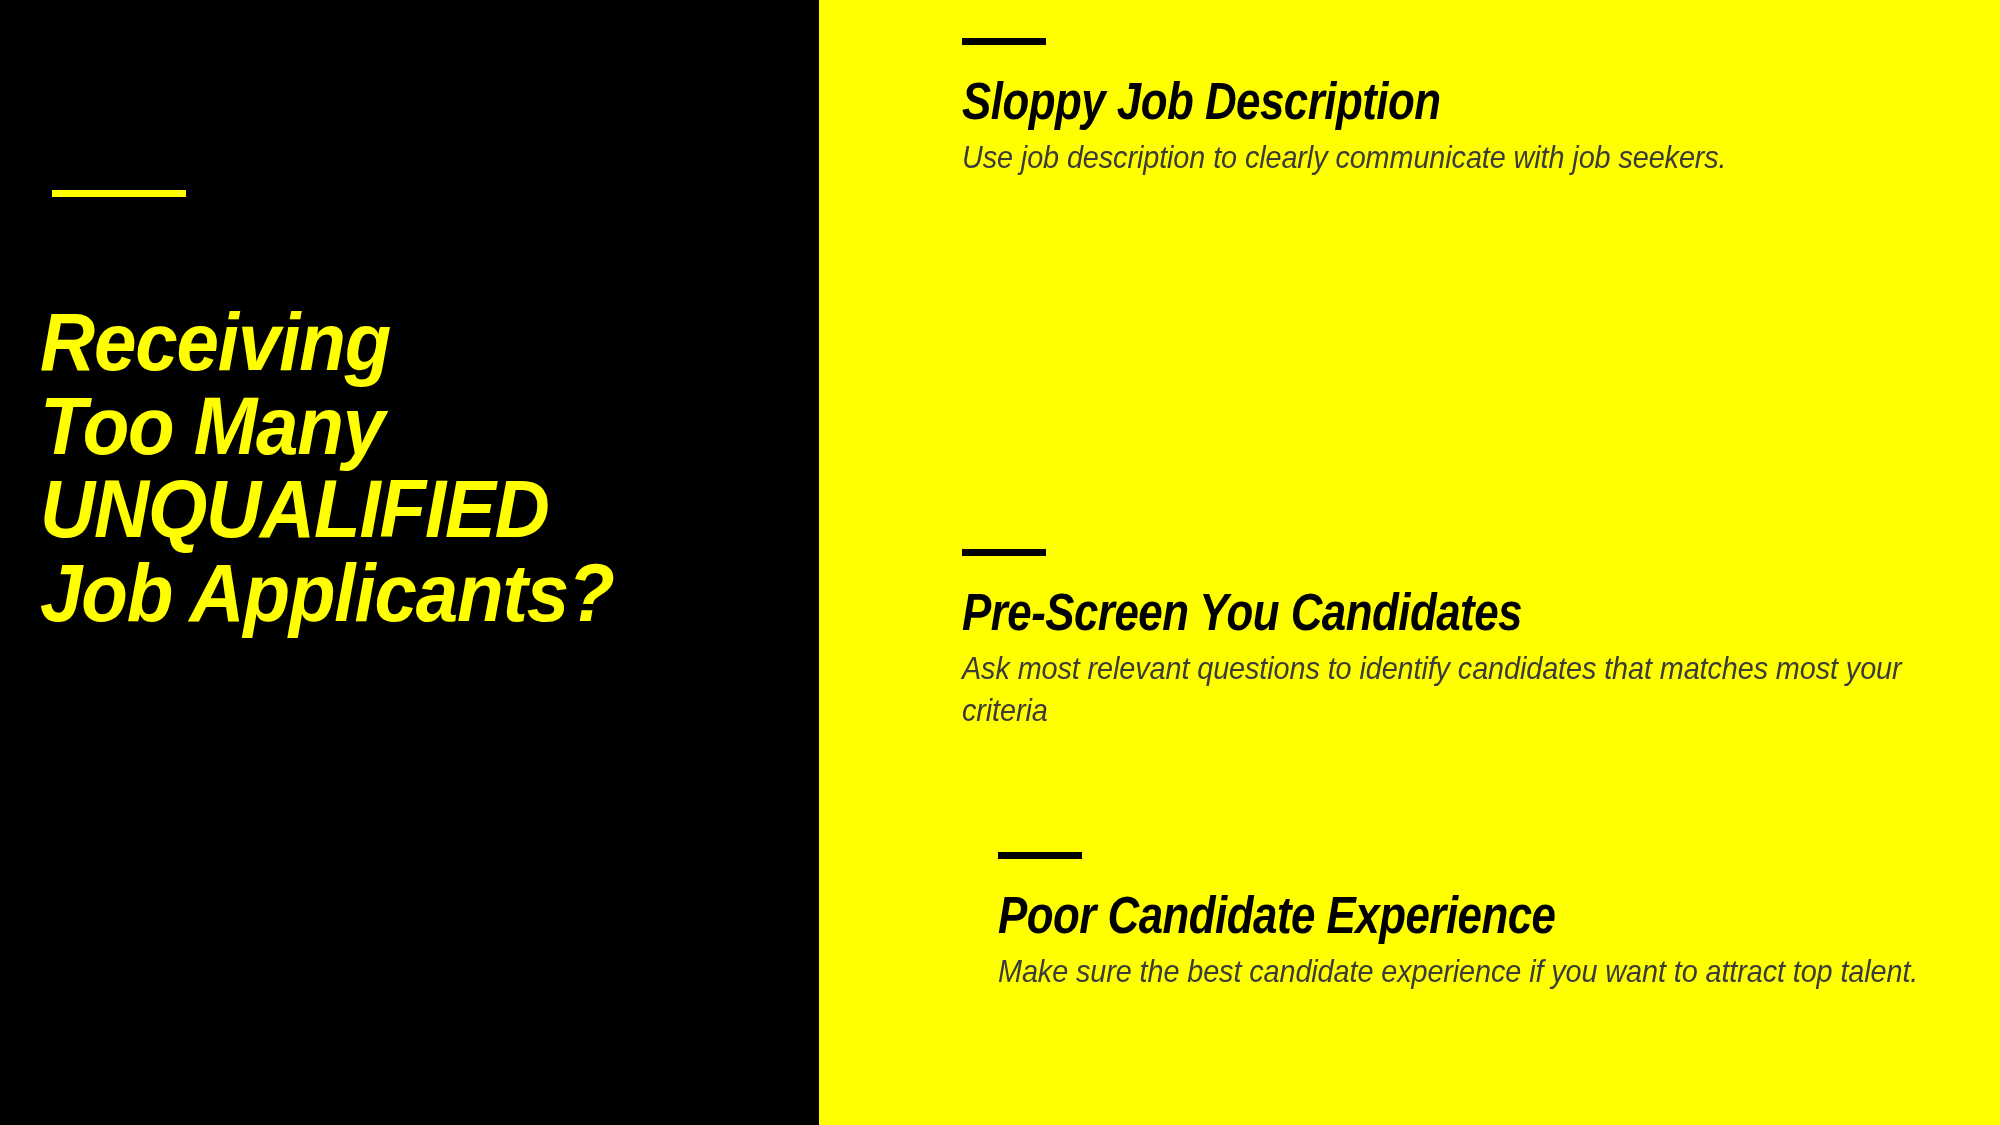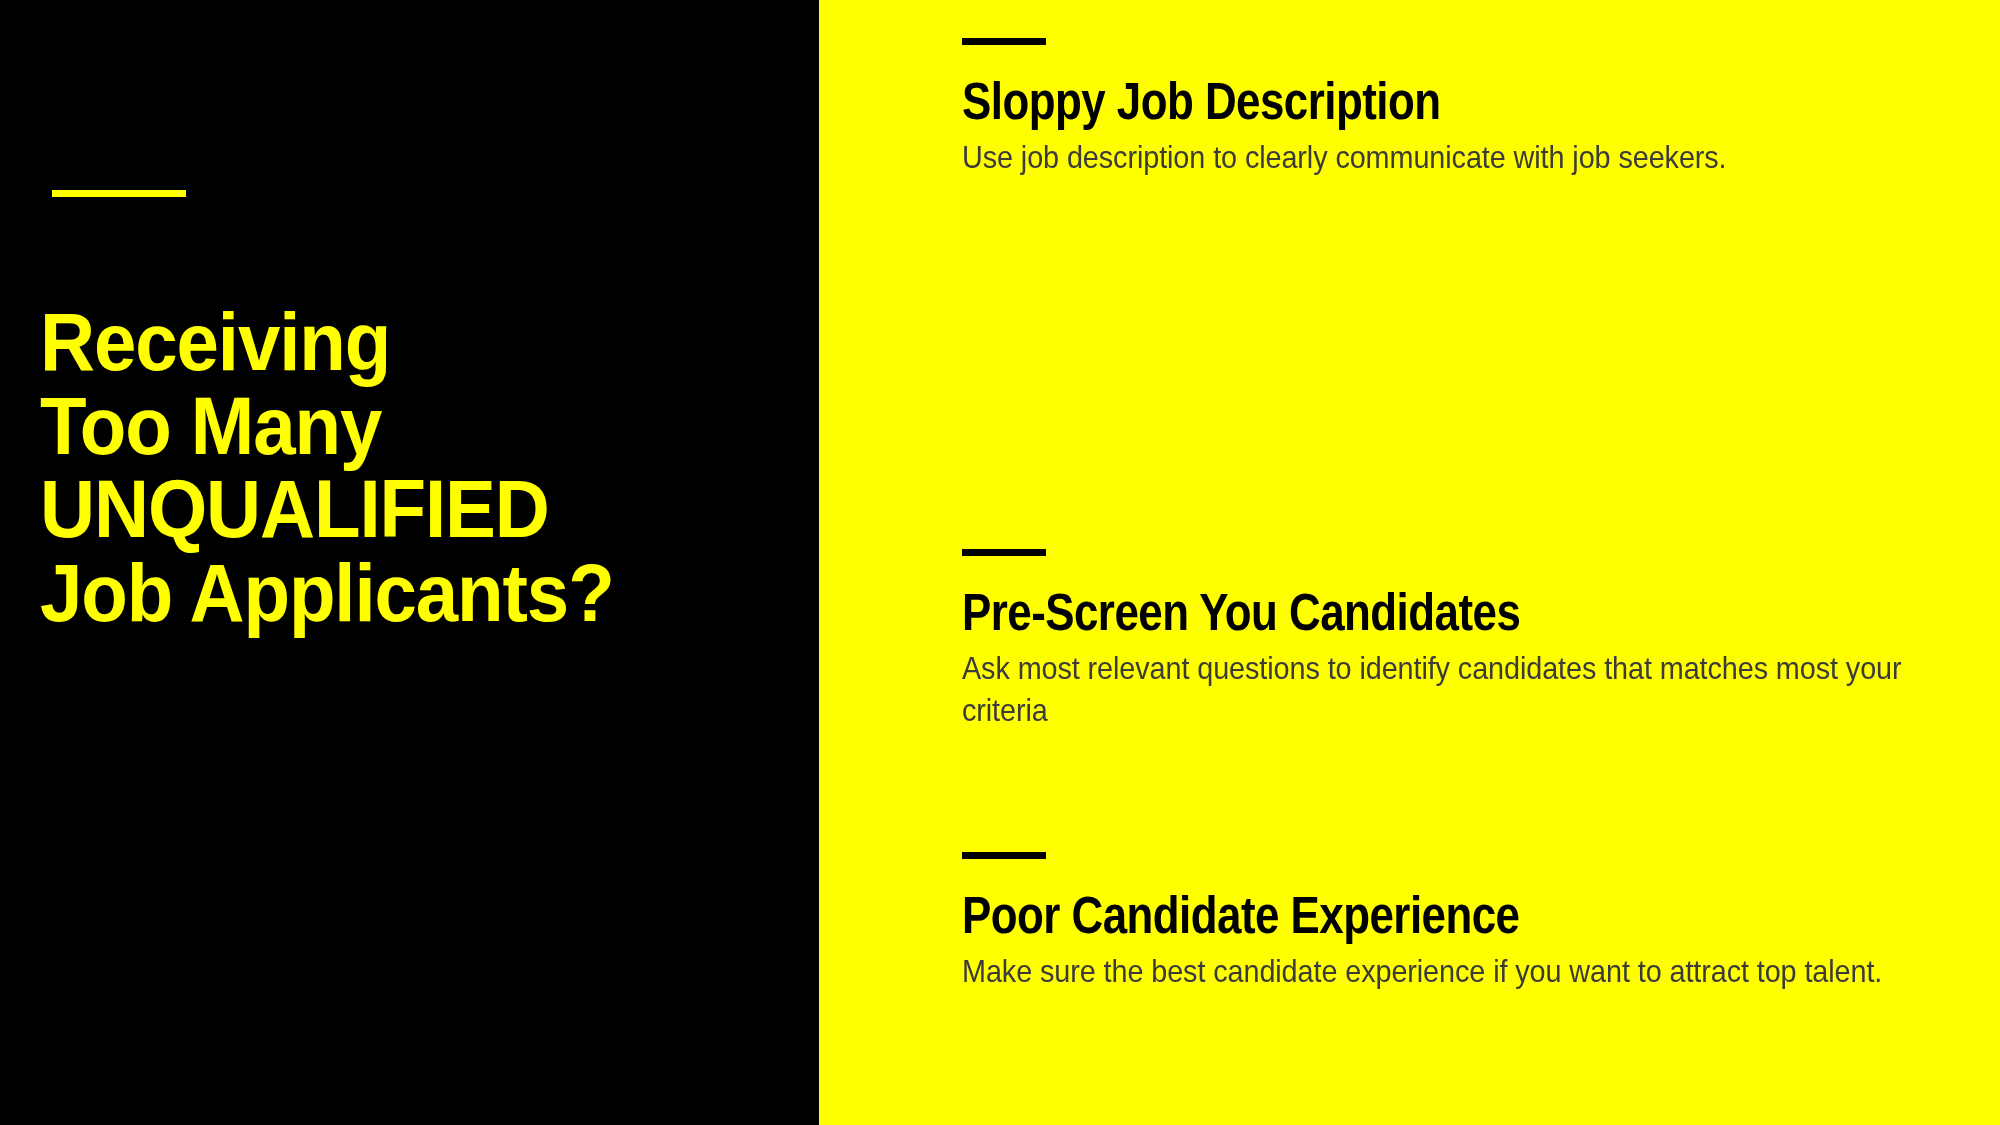--- a/index.html
+++ b/index.html
@@ -20,20 +20,21 @@
   }
 
   
   .left-panel {
     position: absolute;
     left: 0;
     top: 0;
     width: 819px;
     height: 1125px;
     background: #000000;
+    font-style: italic;
   }
 
   .left-rule {
     position: absolute;
     left: 52px;
     top: 190px;
     width: 134px;
     height: 7px;
     background: #ffff00;
   }
@@ -63,20 +64,21 @@
     height: 1125px;
     background: #ffff00;
   }
 
   .blocks {
     position: absolute;
     left: 143px;
     top: 0;
     width: 1000px;
     height: 1125px;
+    font-style: italic;
   }
 
   .block {
     position: absolute;
     left: 0;
     width: 1000px;
   }
 
   .block-rule {
     width: 84px;
@@ -107,21 +109,21 @@
     letter-spacing: -0.1px;
     transform: scaleX(0.9);
     transform-origin: left top;
     width: 1100px;
   }
 
   
   #block-0 { top: 38px; }
   #block-1 { top: 258px; }
   #block-2 { top: 549px; }
-  #block-3 { top: 852px; }
+  #block-3 { top: 852px; margin-left: 36px; }
 </style>
 </head>
 <body>
 
 <div id="slide">
 
   <div class="left-panel">
     <div class="left-rule"></div>
     <div class="left-title">Receiving
 Too Many

